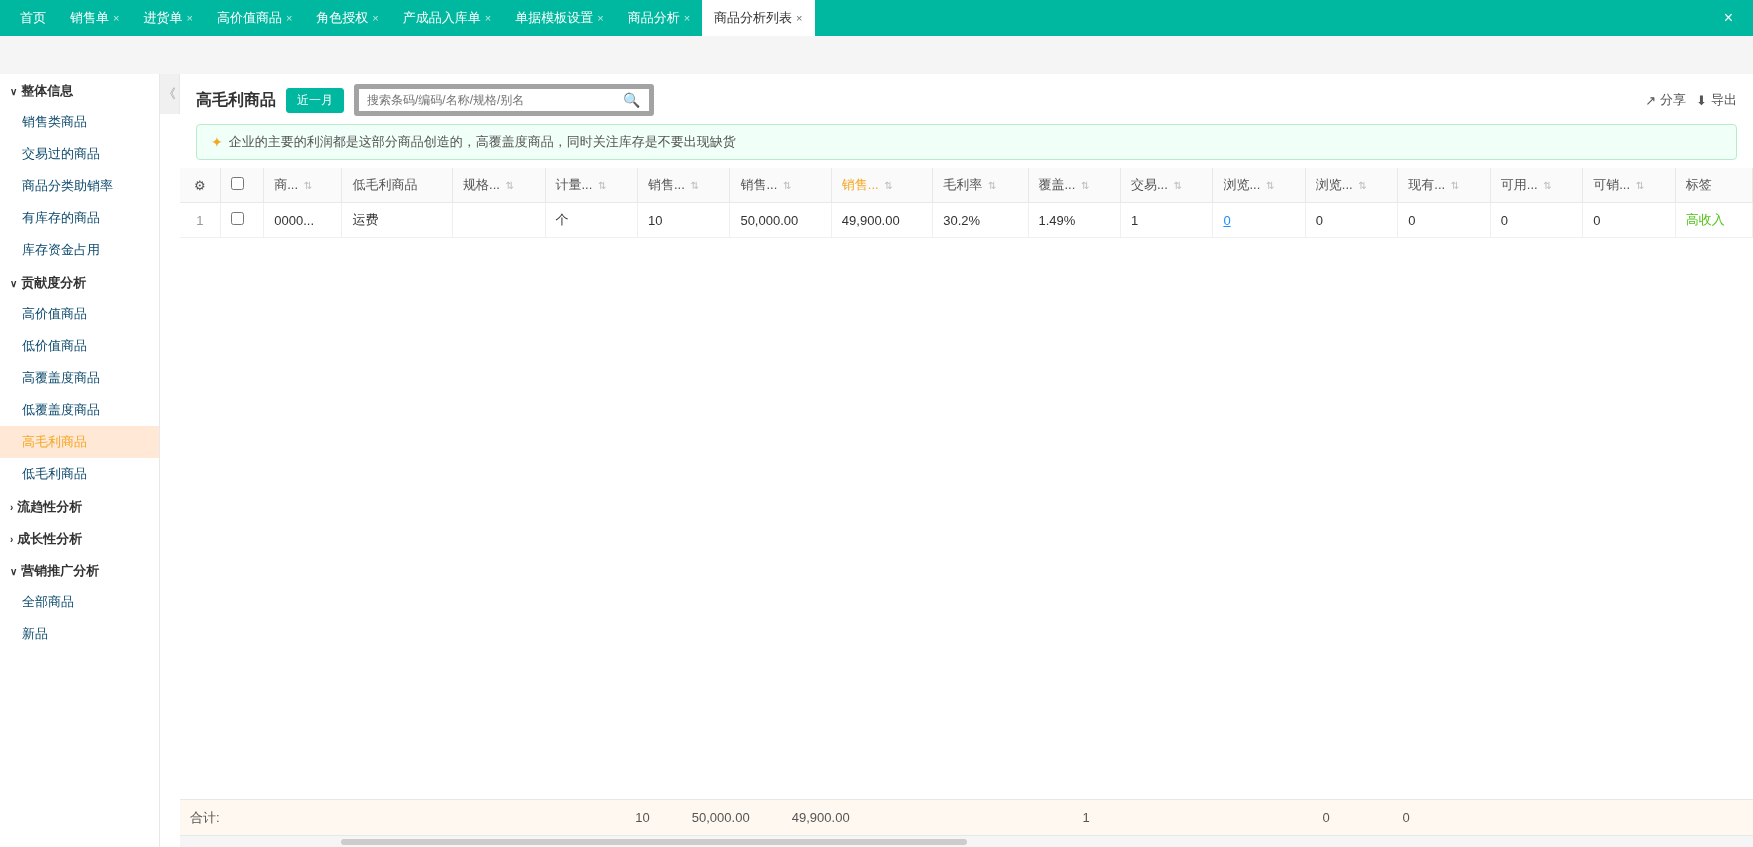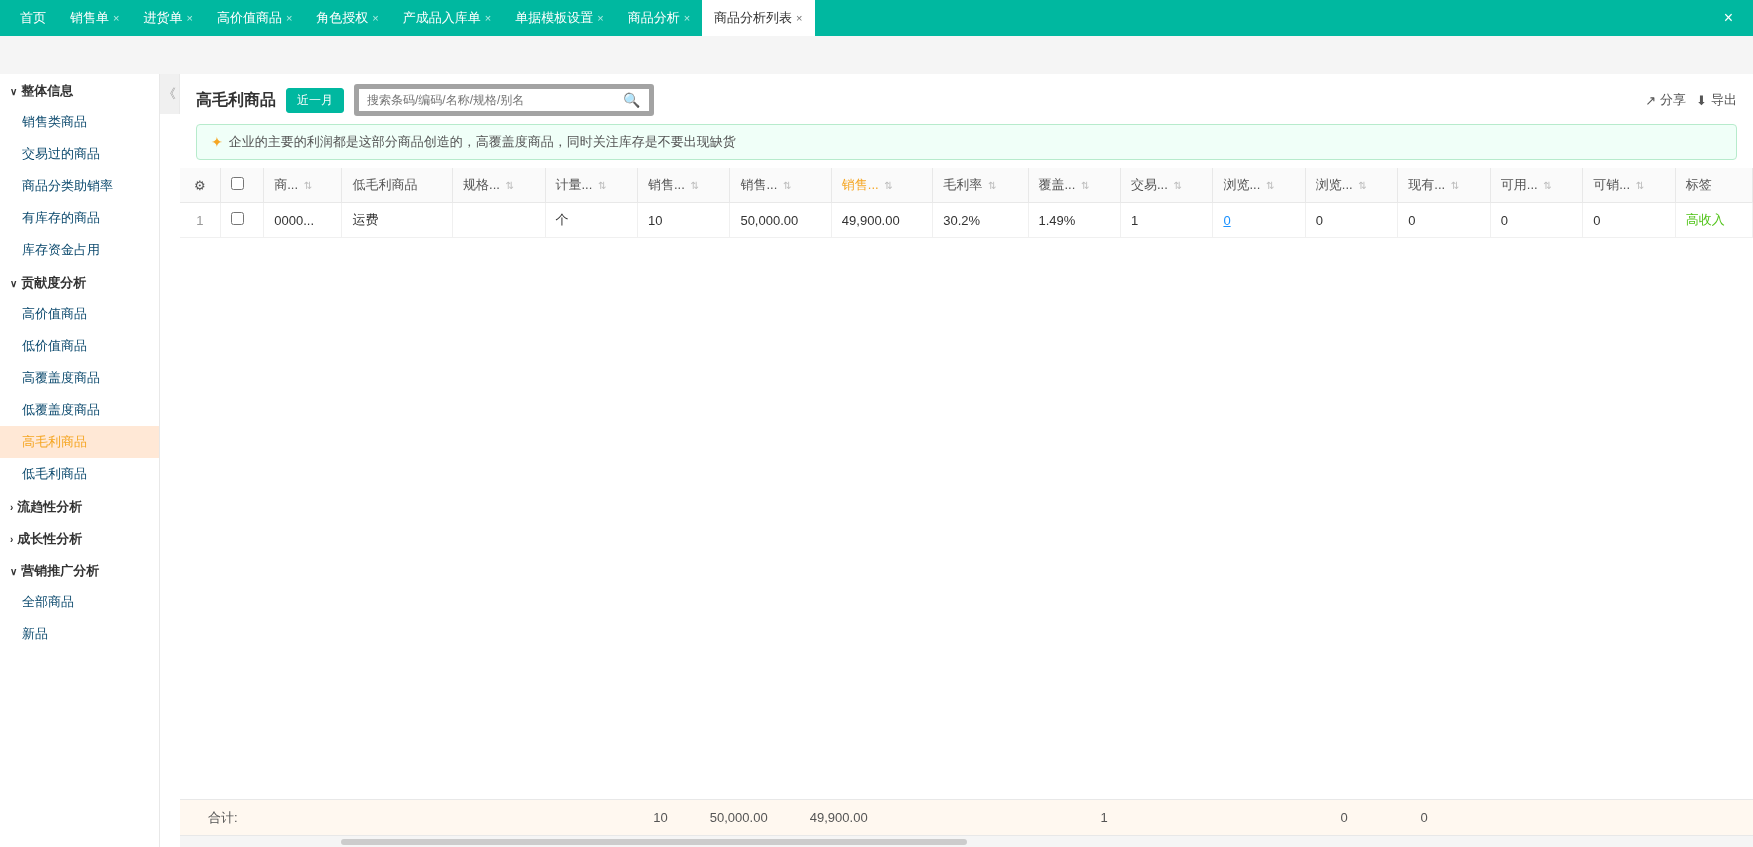--- a/index.html
+++ b/index.html
@@ -196,21 +196,21 @@
     }
     tbody td:first-child { text-align: center; color: #999; }
     .tag-high { color: #52c41a; font-size: 13px; font-weight: 500; }
 
     
     .footer-bar {
       border-top: 1px solid #e8e8e8;
       background: #fff8f0;
       display: flex;
       align-items: center;
-      padding: 8px 28px;
+      padding: 8px 10px;
       font-size: 12px;
       color: #555;
       flex-shrink: 0;
       min-height: 36px;
     }
     .footer-label { margin-right: 20px; font-weight: 500; }
     .footer-cells {
       display: flex;
       gap: 0;
       flex: 1;

